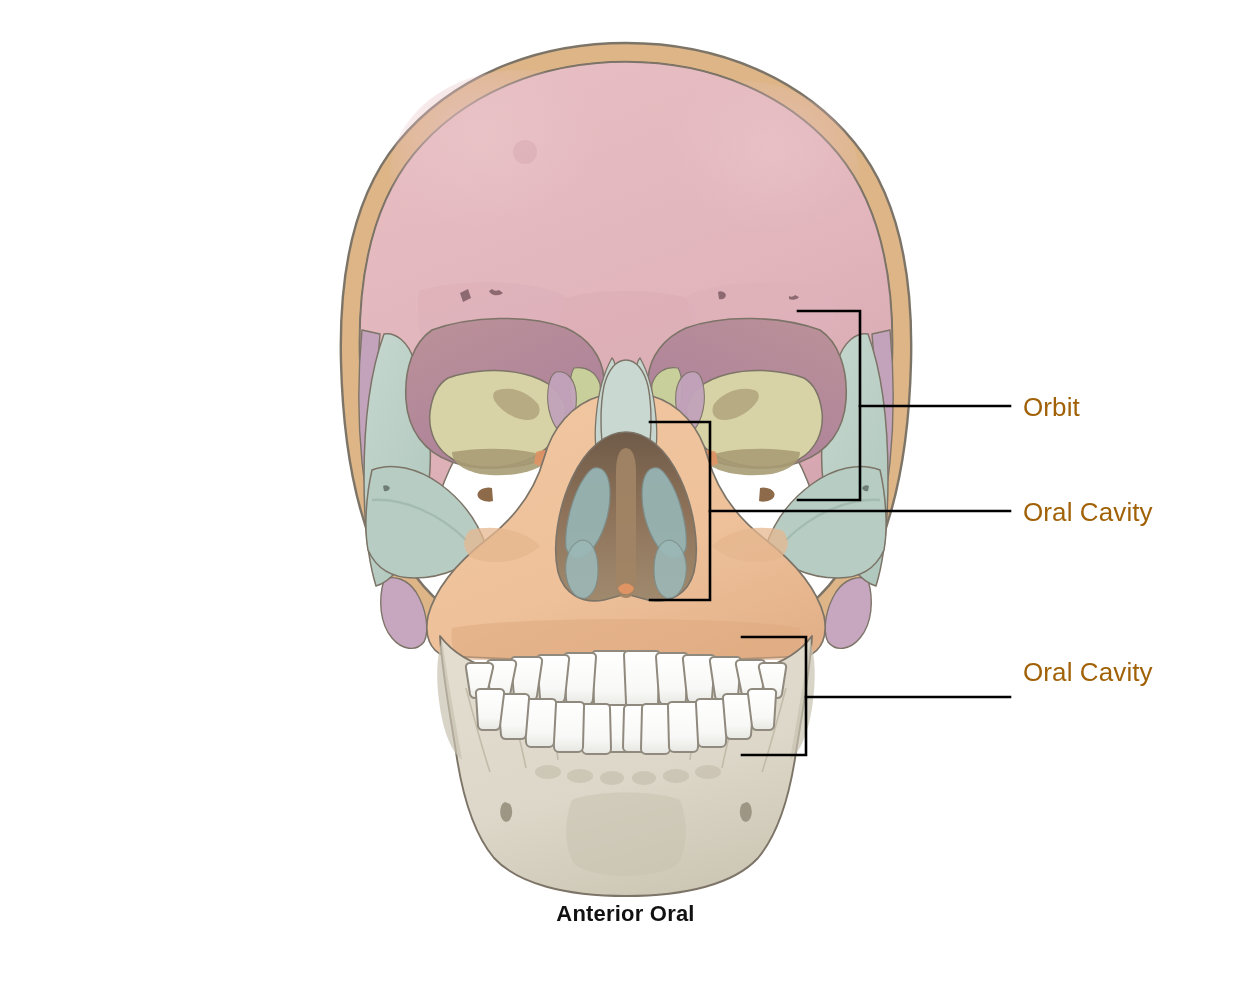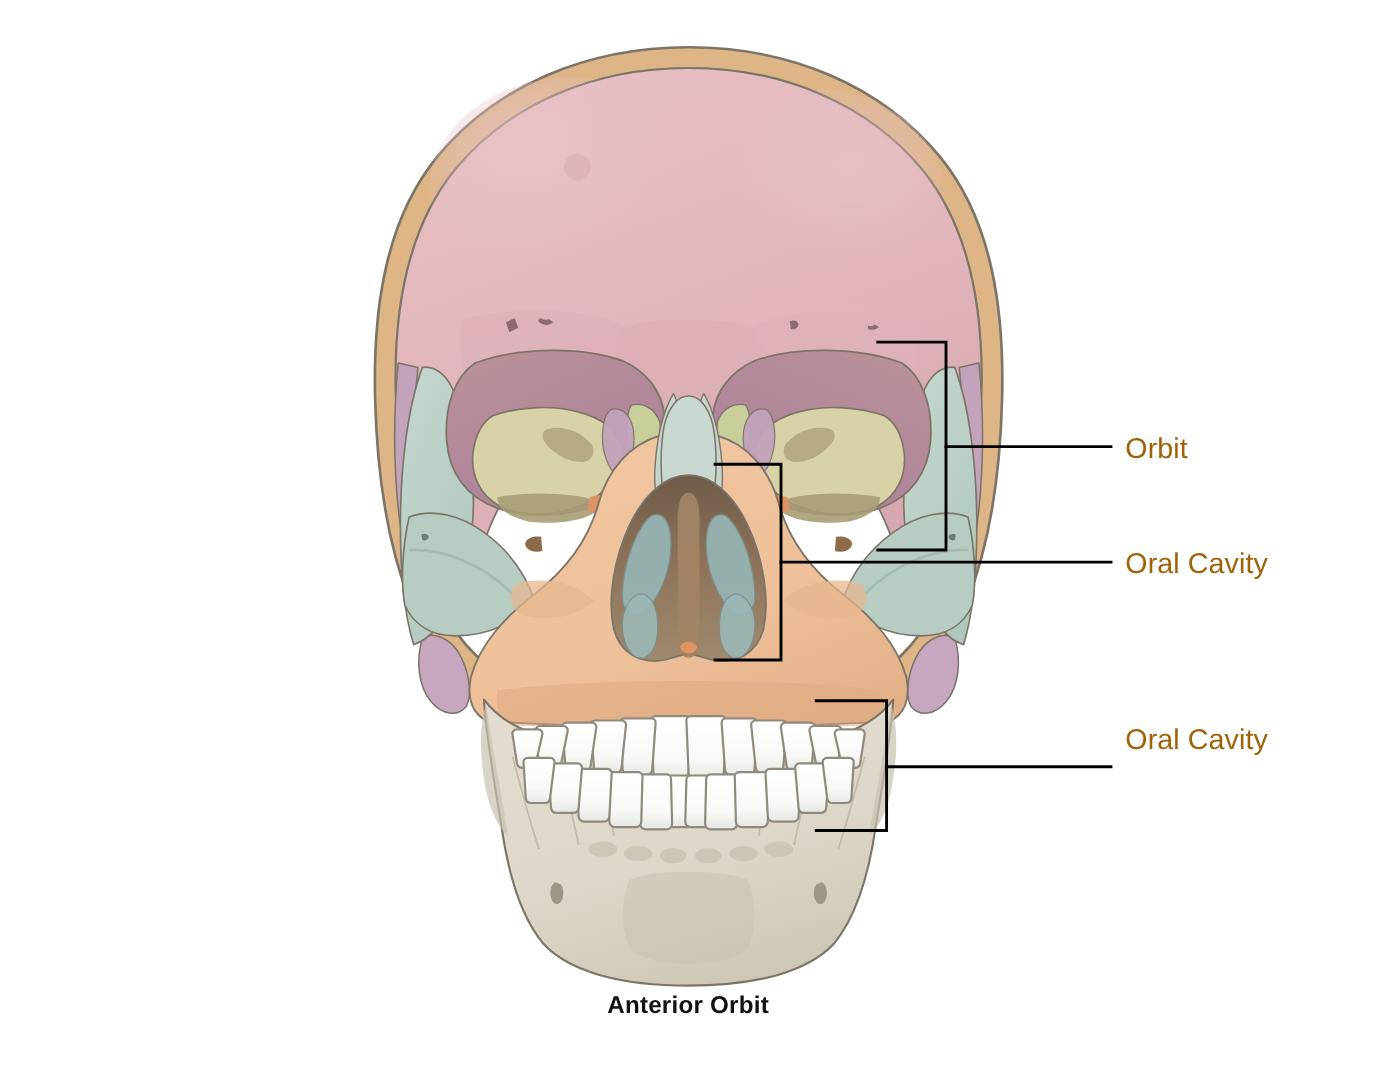--- a/index.html
+++ b/index.html
@@ -317,14 +317,14 @@
       <path d="M806,697 H1010"></path>
     </g>
   </g>
 </svg>
 
 <div class="label-text" id="label-orbit">Orbit</div>
 <div class="label-text" id="label-nasal">Oral Cavity</div>
 <div class="label-text" id="label-oral">Oral Cavity</div>
 
 <div id="caption">
-  <span style="margin-left: 0px;">Anterior Orbit</span>
+  <span style="margin-left: 0px;">Anterior Oral</span>
 </div>
 
 </body></html>

